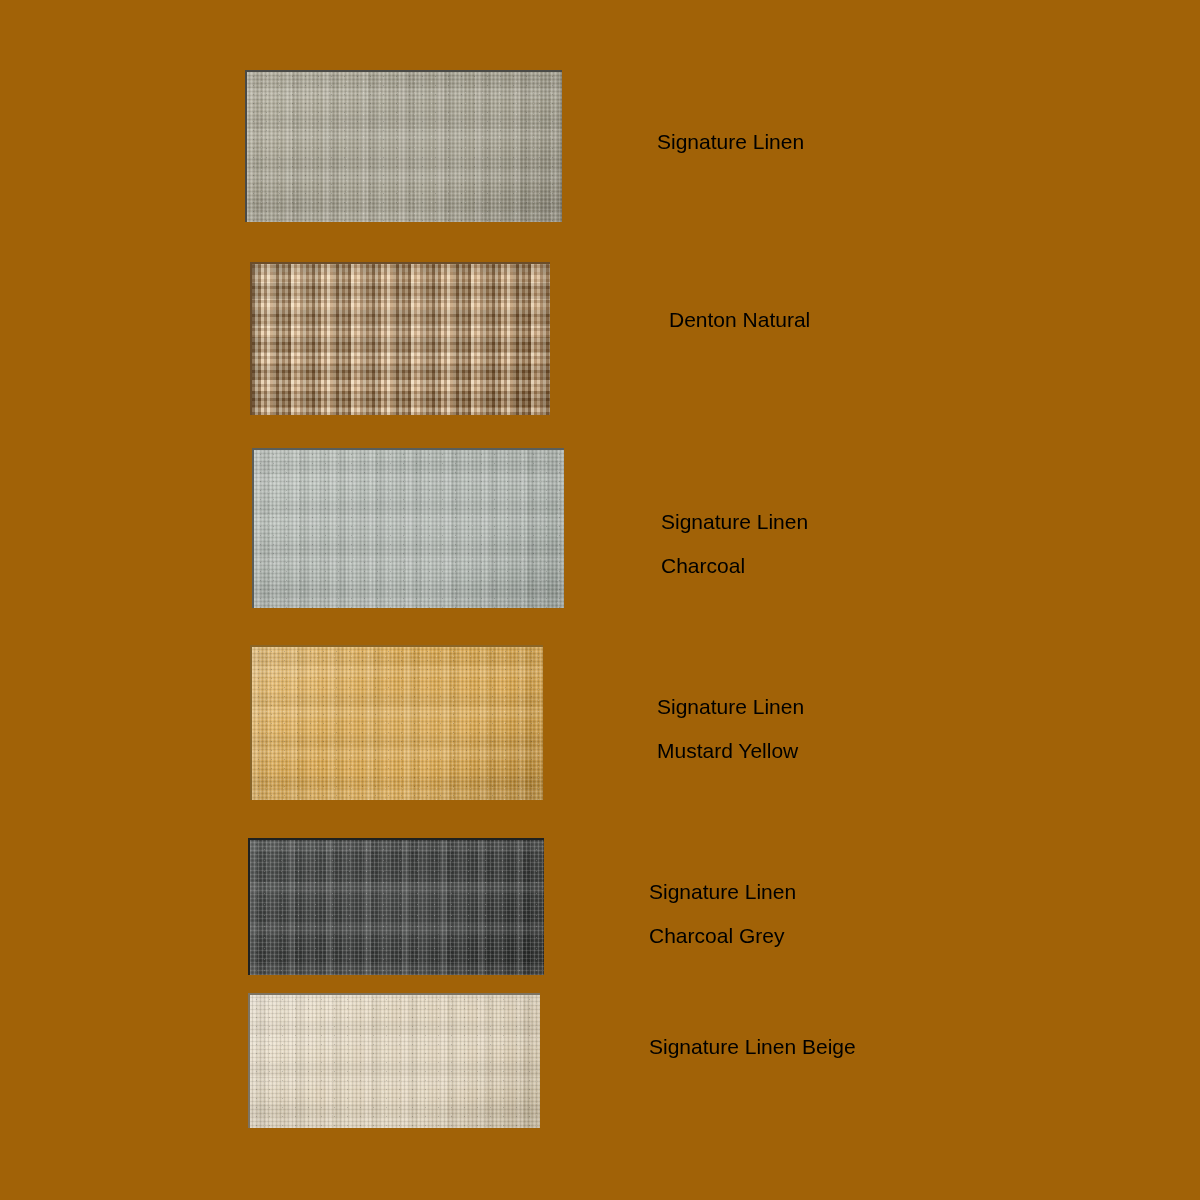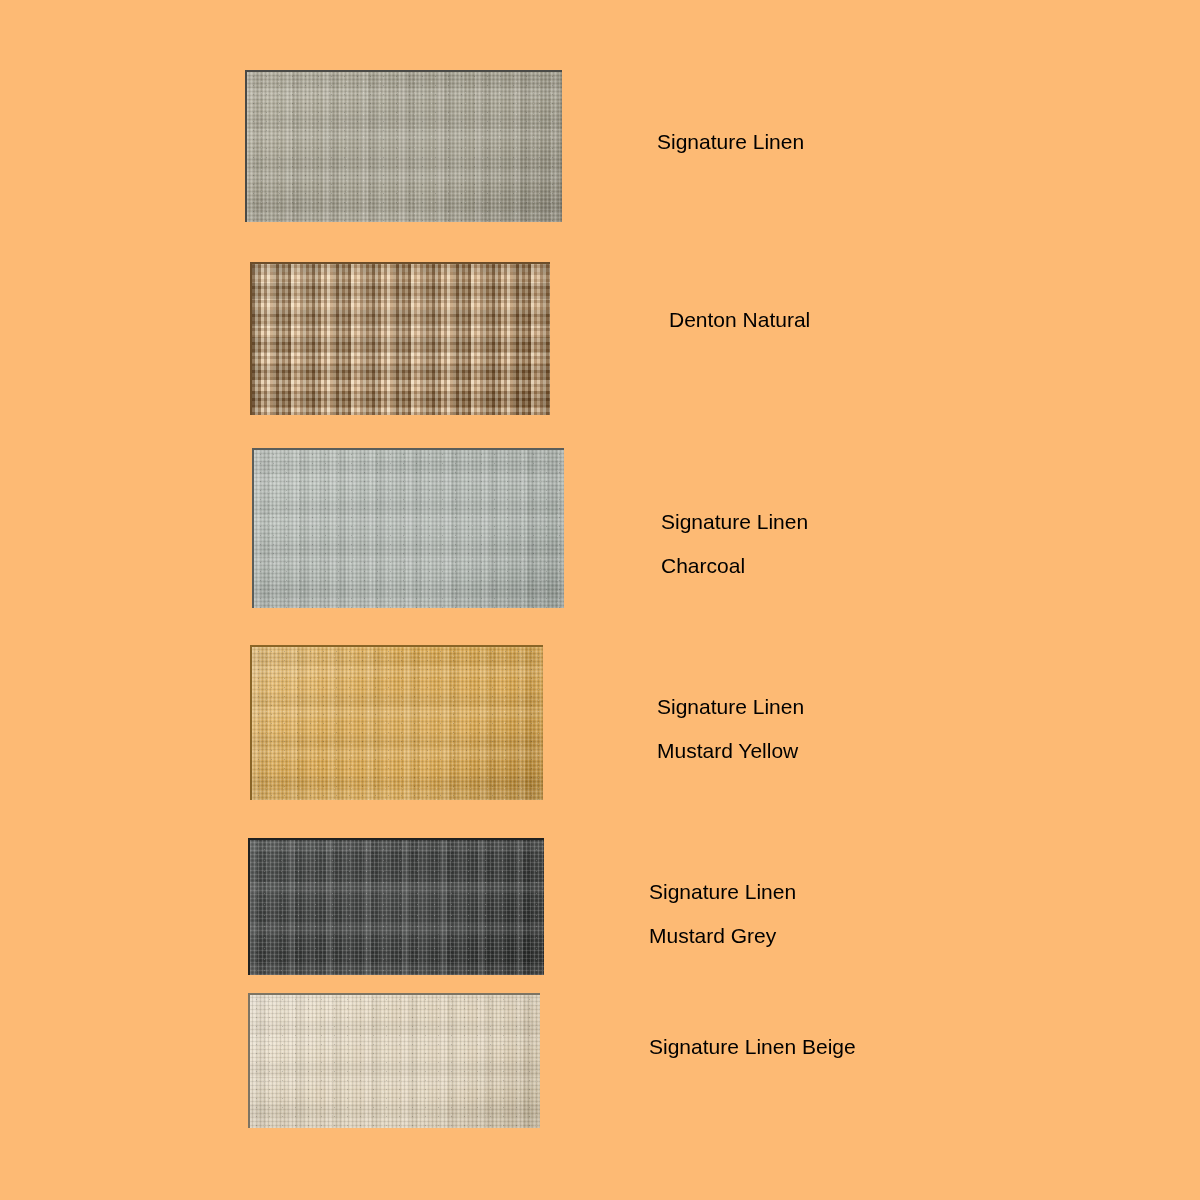--- a/index.html
+++ b/index.html
@@ -11,21 +11,21 @@
     width: 1200px;
     height: 1200px;
     position: relative;
     overflow: hidden;
     font-family: "Liberation Sans", sans-serif;
   }
 
   .sheet {
     position: absolute;
     inset: 0;
-    background: #fdba74;
+    background: #a16207;
   }
 
   
   .swatch-row {
     position: absolute;
   }
 
   .swatch {
     position: absolute;
     left: 0;
@@ -248,19 +248,19 @@
       <div class="label-block" style="left: 661px; top: 500px;">
         <span class="label-line">Signature Linen</span>
         <span class="label-line">Charcoal</span>
       </div>
       <div class="label-block" style="left: 657px; top: 685px;">
         <span class="label-line">Signature Linen</span>
         <span class="label-line">Mustard Yellow</span>
       </div>
       <div class="label-block" style="left: 649px; top: 870px;">
         <span class="label-line">Signature Linen</span>
-        <span class="label-line">Mustard Grey</span>
+        <span class="label-line">Charcoal Grey</span>
       </div>
       <div class="label-block" style="left: 649px; top: 1025px;">
         <span class="label-line">Signature Linen Beige</span>
       </div>
     </div>
 </div>
 
 </body></html>

